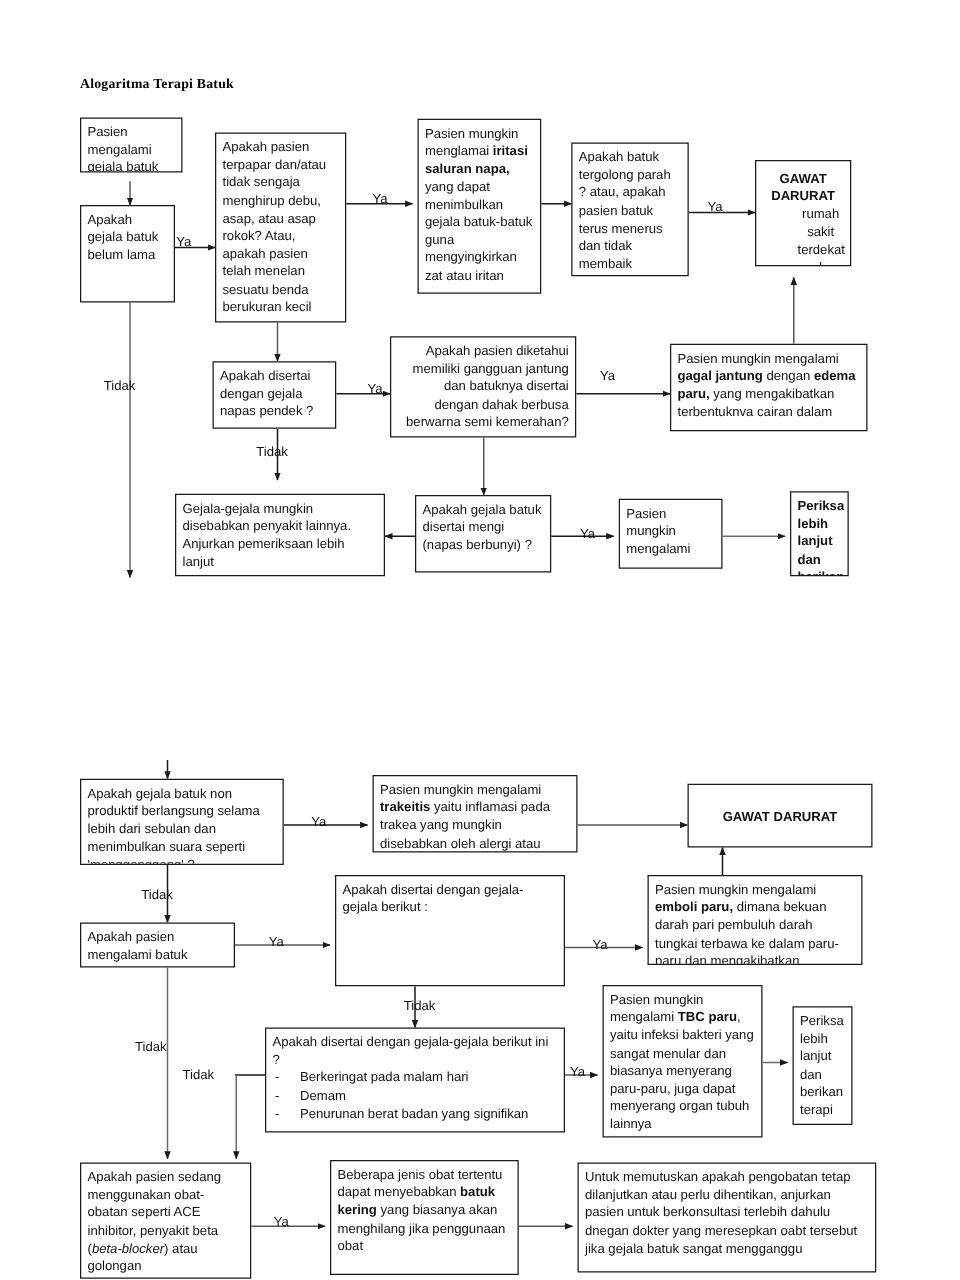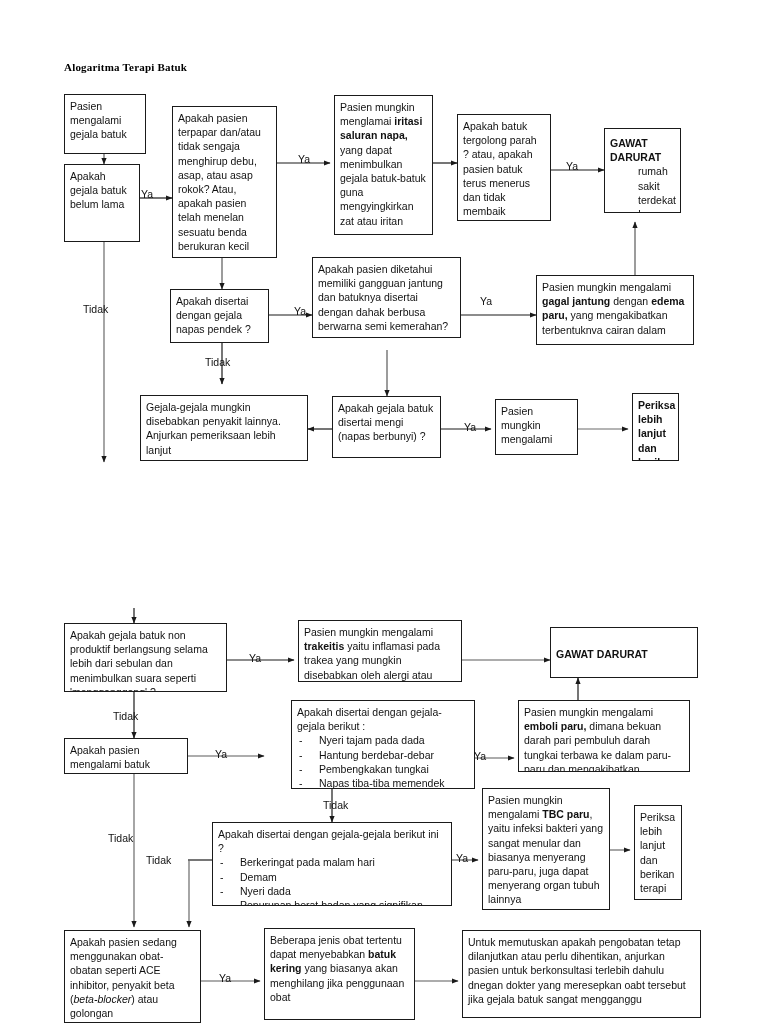--- a/index.html
+++ b/index.html
@@ -36,21 +36,21 @@
     box-sizing: border-box;
     border: 1.3px solid #1a1a1a;
     background: #ffffff;
     overflow: hidden;
     padding: 4px 5px 2px 5px;
     font-size: 10.5px;
     line-height: 14.2px;
     font-family: "Liberation Sans", sans-serif;
     color: #111111;
   }
-  .node.center { text-align: left; }
+  .node.center { text-align: center; }
   .node.bold { font-weight: bold; }
   .node b { font-weight: bold; }
   .node i { font-style: italic; }
   .node ul {
     margin: 0;
     padding: 0;
     list-style: none;
   }
   .node ul li {
     position: relative;
@@ -143,21 +143,21 @@
 
     <line x1="201" y1="981" x2="260" y2="981" marker-end="url(#ah)" stroke="#5a5a5a"></line>
 
     <line x1="415" y1="981" x2="458" y2="981" marker-end="url(#ah)" stroke="#5a5a5a"></line>
 
   </g>
 </svg>
 
 <div class="title">Alogaritma Terapi Batuk</div>
 
-<div class="node" style="left:64px; top:94px; width:82px; height:60px;">
+<div class="node" style="left:64px; top:94px; width:82px; height:44px;">
   <span>Pasien mengalami gejala batuk</span>
 </div>
 
 <div class="node" style="left:64px; top:164px; width:76px; height:78px;">
   <span>Apakah gejala batuk belum lama</span>
 </div>
 
 <div class="node" style="left:172px; top:106px; width:105px; height:152px;">
   <span>Apakah pasien terpapar dan/atau tidak sengaja menghirup debu, asap, atau asap rokok? Atau, apakah pasien telah menelan sesuatu benda berukuran kecil</span>
 </div>
@@ -173,21 +173,21 @@
 <div class="node center bold" style="left:604px; top:128px; width:77px; height:85px; padding-top:7px;">
   <div>GAWAT</div>
   <div>DARURAT</div>
   <div style="font-weight:normal;margin-left:28px;">rumah sakit terdekat !</div>
 </div>
 
 <div class="node" style="left:170px; top:289px; width:99px; height:54px;">
   <span>Apakah disertai dengan gejala napas pendek ?</span>
 </div>
 
-<div class="node" style="left:312px; top:257px; width:149px; height:81px;">
+<div class="node" style="left:312px; top:269px; width:149px; height:81px;text-align:right;">
   <span>Apakah pasien diketahui memiliki gangguan jantung dan batuknya disertai dengan dahak berbusa berwarna semi kemerahan?</span>
 </div>
 
 <div class="node" style="left:536px; top:275px; width:158px; height:70px;">
   <span>Pasien mungkin mengalami </span><b>gagal jantung</b><span> dengan </span><b>edema paru,</b><span> yang mengakibatkan terbentuknva cairan dalam</span>
 </div>
 
 <div class="node" style="left:140px; top:395px; width:168px; height:66px;">
   <span>Gejala-gejala mungkin disebabkan penyakit lainnya. Anjurkan pemeriksaan lebih lanjut</span>
 </div>
@@ -213,40 +213,33 @@
 </div>
 
 <div class="node center" style="left:550px; top:627px; width:148px; height:51px; padding-top:19px;">
   <div style="font-weight:bold;">GAWAT DARURAT</div>
 </div>
 
 <div class="node" style="left:64px; top:738px; width:124px; height:36px;">
   <span>Apakah pasien mengalami batuk</span>
 </div>
 
-<div class="node" style="left:268px; top:700px; width:184px; height:89px;margin-left:23px;">
+<div class="node" style="left:268px; top:700px; width:184px; height:89px;">
   <div>Apakah disertai dengan gejala-gejala berikut :</div>
-  <ul>
-    <li>Nyeri tajam pada dada</li>
-    <li>Hantung berdebar-debar</li>
-    <li>Pembengkakan tungkai</li>
-    <li>Napas tiba-tiba memendek</li>
-  </ul>
 </div>
 
 <div class="node" style="left:518px; top:700px; width:172px; height:72px;">
   <span>Pasien mungkin  mengalami </span><b>emboli paru,</b><span> dimana bekuan darah pari pembuluh darah tungkai terbawa ke dalam paru-paru dan mengakibatkan penyumbatan</span>
 </div>
 
 <div class="node" style="left:212px; top:822px; width:240px; height:84px;">
   <div>Apakah disertai dengan gejala-gejala berikut ini ?</div>
   <ul>
     <li>Berkeringat pada malam hari</li>
     <li>Demam</li>
-    <li>Nyeri dada</li>
     <li>Penurunan berat badan yang signifikan</li>
   </ul>
 </div>
 
 <div class="node" style="left:482px; top:788px; width:128px; height:122px;">
   <span>Pasien mungkin mengalami </span><b>TBC paru</b><span>, yaitu infeksi bakteri yang sangat menular dan biasanya menyerang paru-paru, juga dapat menyerang organ tubuh lainnya</span>
 </div>
 
 <div class="node" style="left:634px; top:805px; width:48px; height:95px;">
   <span>Periksa lebih lanjut dan berikan terapi yang</span>

